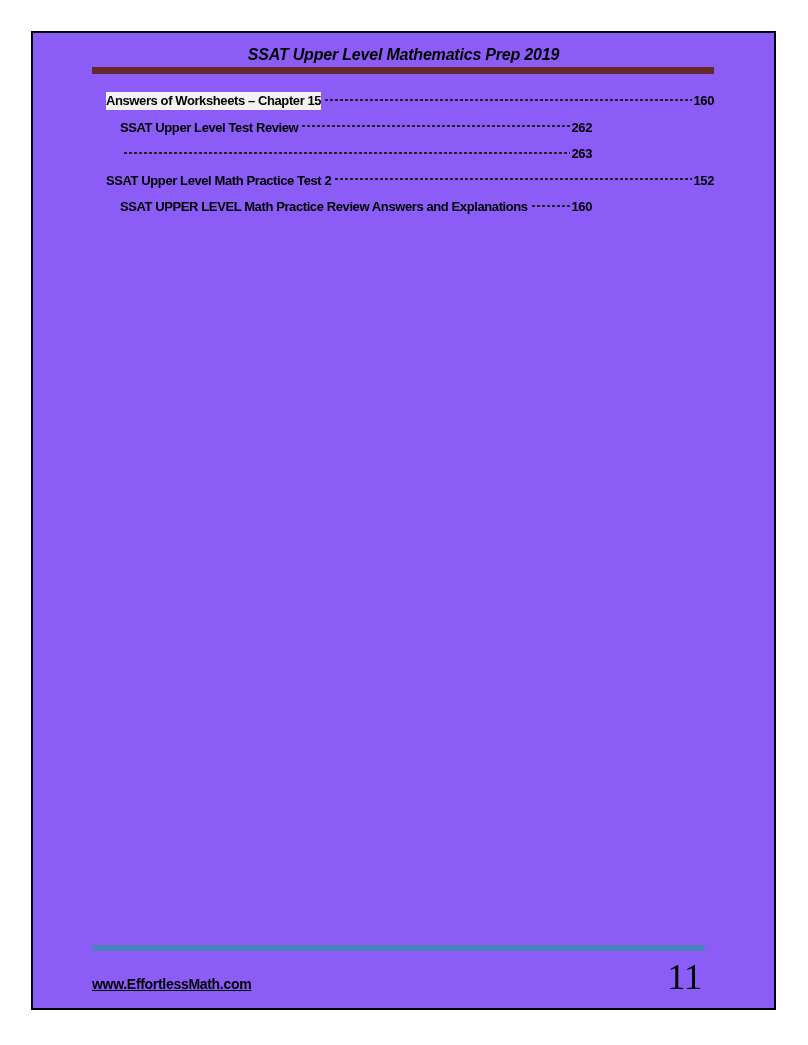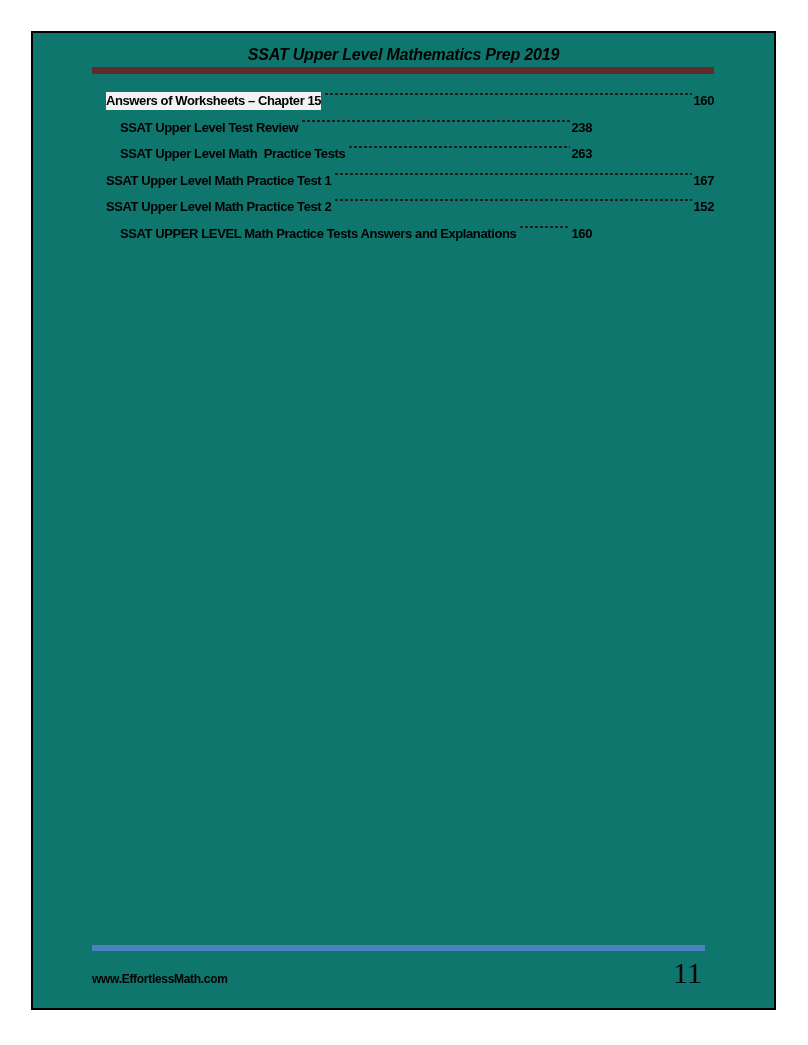--- a/index.html
+++ b/index.html
@@ -18,21 +18,21 @@
     color:var(--text);
     position:relative;
     overflow:hidden;
   }
   .page{
     position:absolute;
     left:31px;top:31px;
     width:745px;height:979px;
     box-sizing:border-box;
     border:2px solid var(--page-border);
-    background:#0f766e;
+    background:#8b5cf6;
     padding:0 59px;
   }
   
   .header-title{
     margin-top:12px;
     text-align:center;
     font-size:16px;
     font-weight:bold;
     font-style:italic;
     letter-spacing:-0.2px;
@@ -42,21 +42,21 @@
   .header-rule{
     margin-top:2px;
     width:622px;
     height:7px;
     background:var(--header-rule);
   }
   
   .toc{margin-top:18px;}
   .toc-row{
     display:flex;
-    align-items:flex-start;
+    align-items:center;
     box-sizing:border-box;
     margin-bottom:9px;
     line-height:17.5px;
     font-size:13px;
     font-weight:bold;
     letter-spacing:-0.4px;
   }
   .toc-row.wide{width:622px;}
   .toc-row.narrow{width:472px;margin-left:28px;}
   .toc-row.indent{padding-left:14px;}
@@ -90,28 +90,29 @@
     height:6px;
     background:var(--footer-rule);
   }
   .footer-row{
     margin-top:5px;
     display:flex;
     justify-content:space-between;
     align-items:baseline;
   }
   .site{
-    font-size:12px;
+    font-size:14px;
     font-weight:bold;
     letter-spacing:-0.3px;
     white-space:pre;
+    text-decoration:underline;
   }
   .pagenum{
     font-family:"Liberation Serif", serif;
-    font-size:30px;
+    font-size:36px;
     font-weight:normal;
     margin-right:12px;
     white-space:pre;
   }
 </style>
 </head>
 <body>
 
 <div class="page">
 
@@ -122,39 +123,33 @@
 
   <div class="toc" id="toc">
       <div class="toc-row wide indent">
         <span class="toc-label highlight">Answers of Worksheets – Chapter 15</span>
         <span class="leader"></span>
         <span class="toc-page">160</span>
       </div>
       <div class="toc-row narrow">
         <span class="toc-label">SSAT Upper Level Test Review</span>
         <span class="leader"></span>
-        <span class="toc-page">238</span>
+        <span class="toc-page">262</span>
       </div>
       <div class="toc-row narrow">
-        <span class="toc-label">SSAT Upper Level Math  Practice Tests</span>
         <span class="leader"></span>
         <span class="toc-page">263</span>
-      </div>
-      <div class="toc-row wide indent">
-        <span class="toc-label">SSAT Upper Level Math Practice Test 1</span>
-        <span class="leader"></span>
-        <span class="toc-page">167</span>
       </div>
       <div class="toc-row wide indent">
         <span class="toc-label">SSAT Upper Level Math Practice Test 2</span>
         <span class="leader"></span>
         <span class="toc-page">152</span>
       </div>
       <div class="toc-row narrow">
-        <span class="toc-label">SSAT UPPER LEVEL Math Practice Tests Answers and Explanations</span>
+        <span class="toc-label">SSAT UPPER LEVEL Math Practice Review Answers and Explanations</span>
         <span class="leader"></span>
         <span class="toc-page">160</span>
       </div>
     </div>
 
   <div class="footer">
     <div class="footer-rule"></div>
     <div class="footer-row">
       <span class="site">www.EffortlessMath.com</span>
       <span class="pagenum">11</span>

